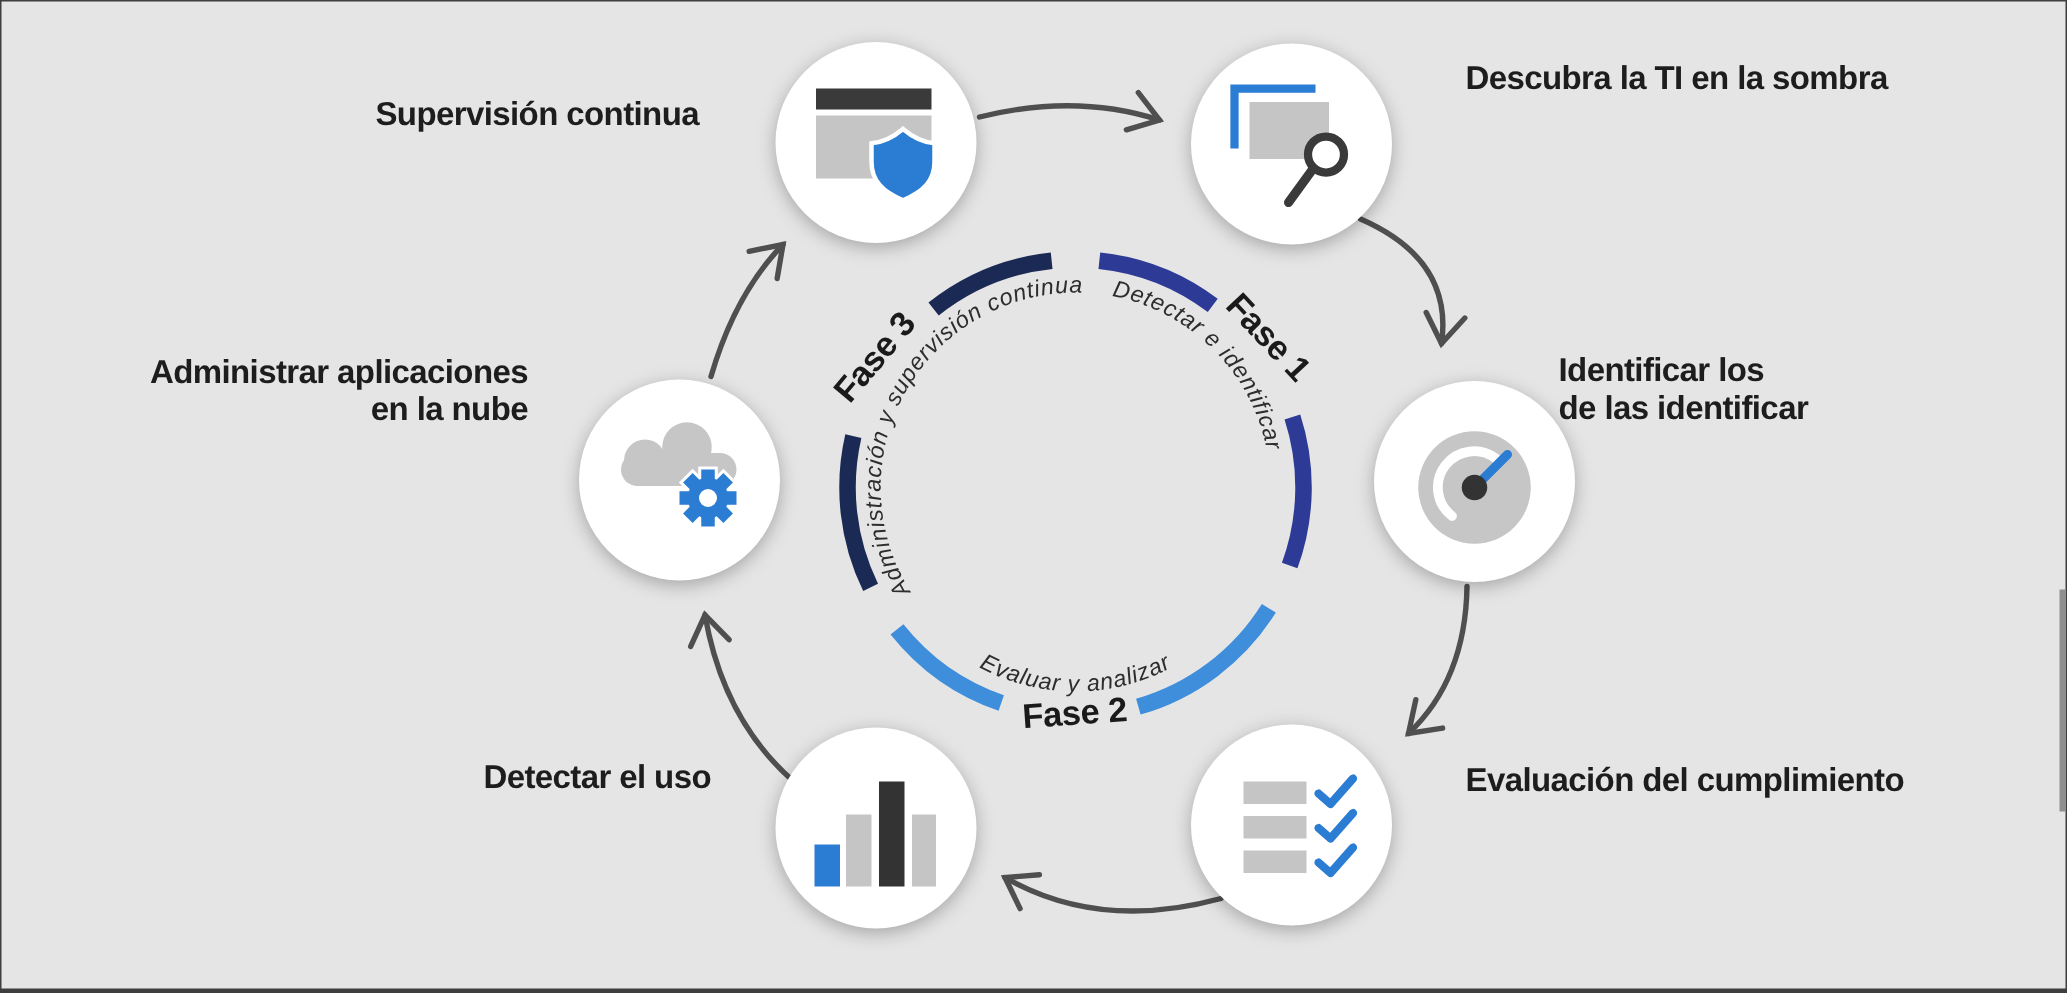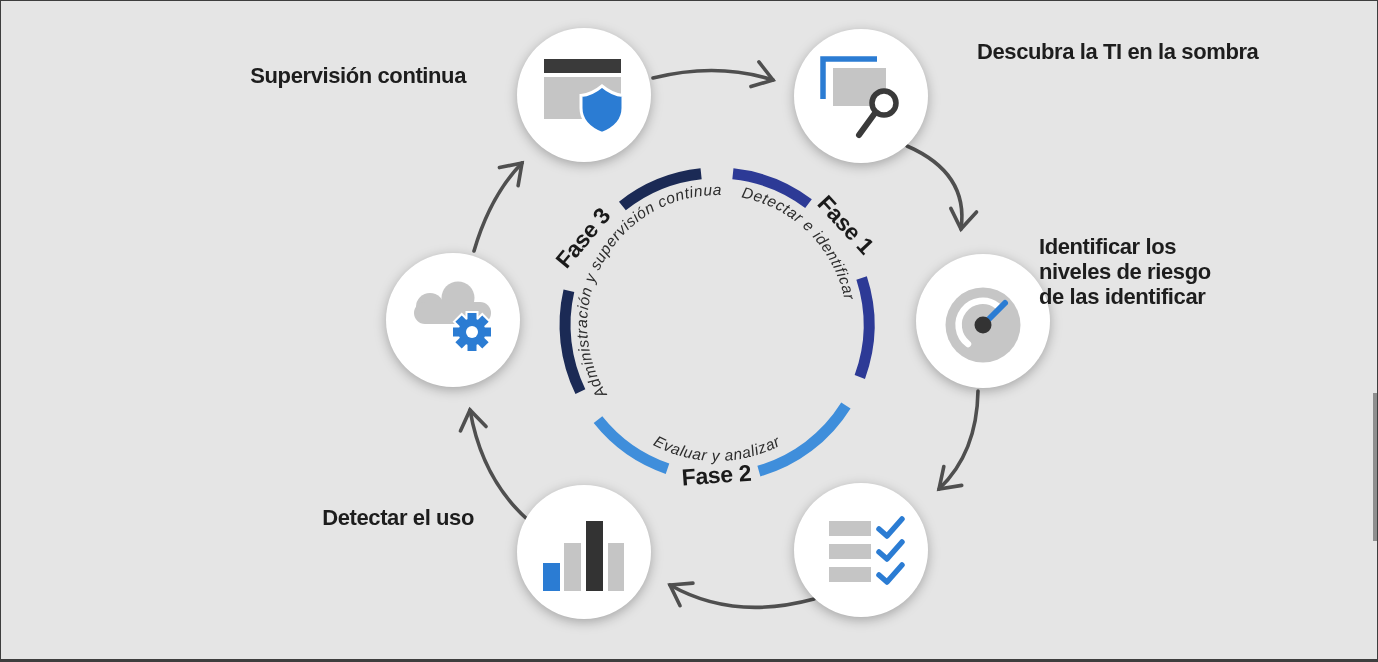--- a/index.html
+++ b/index.html
@@ -145,22 +145,26 @@
       </g>
     </g>
   </svg>
 
   <div class="outer-label align-right" style="right:911px;top:44px;margin-top:18px;">Supervisión continua</div>
 
   <div class="outer-label" style="left:976px;top:38px;">Descubra la TI en la sombra</div>
 
   <div class="outer-label" style="left:1038px;top:233px;">
     <div>Identificar los</div>
-    <div>niveles de riesgo</div>
     <div>de las identificar</div>
   </div>
 
+  <div class="outer-label" style="left:976px;top:506px;">Evaluación del cumplimiento</div>
 
   <div class="outer-label align-right" style="right:903px;top:504px;">Detectar el uso</div>
 
+  <div class="outer-label align-right" style="right:1025px;top:234px;">
+    <div>Administrar aplicaciones</div>
+    <div>en la nube</div>
+  </div>
 
   <div class="scrollbar-thumb"></div>
 </div>
 
 </body></html>

